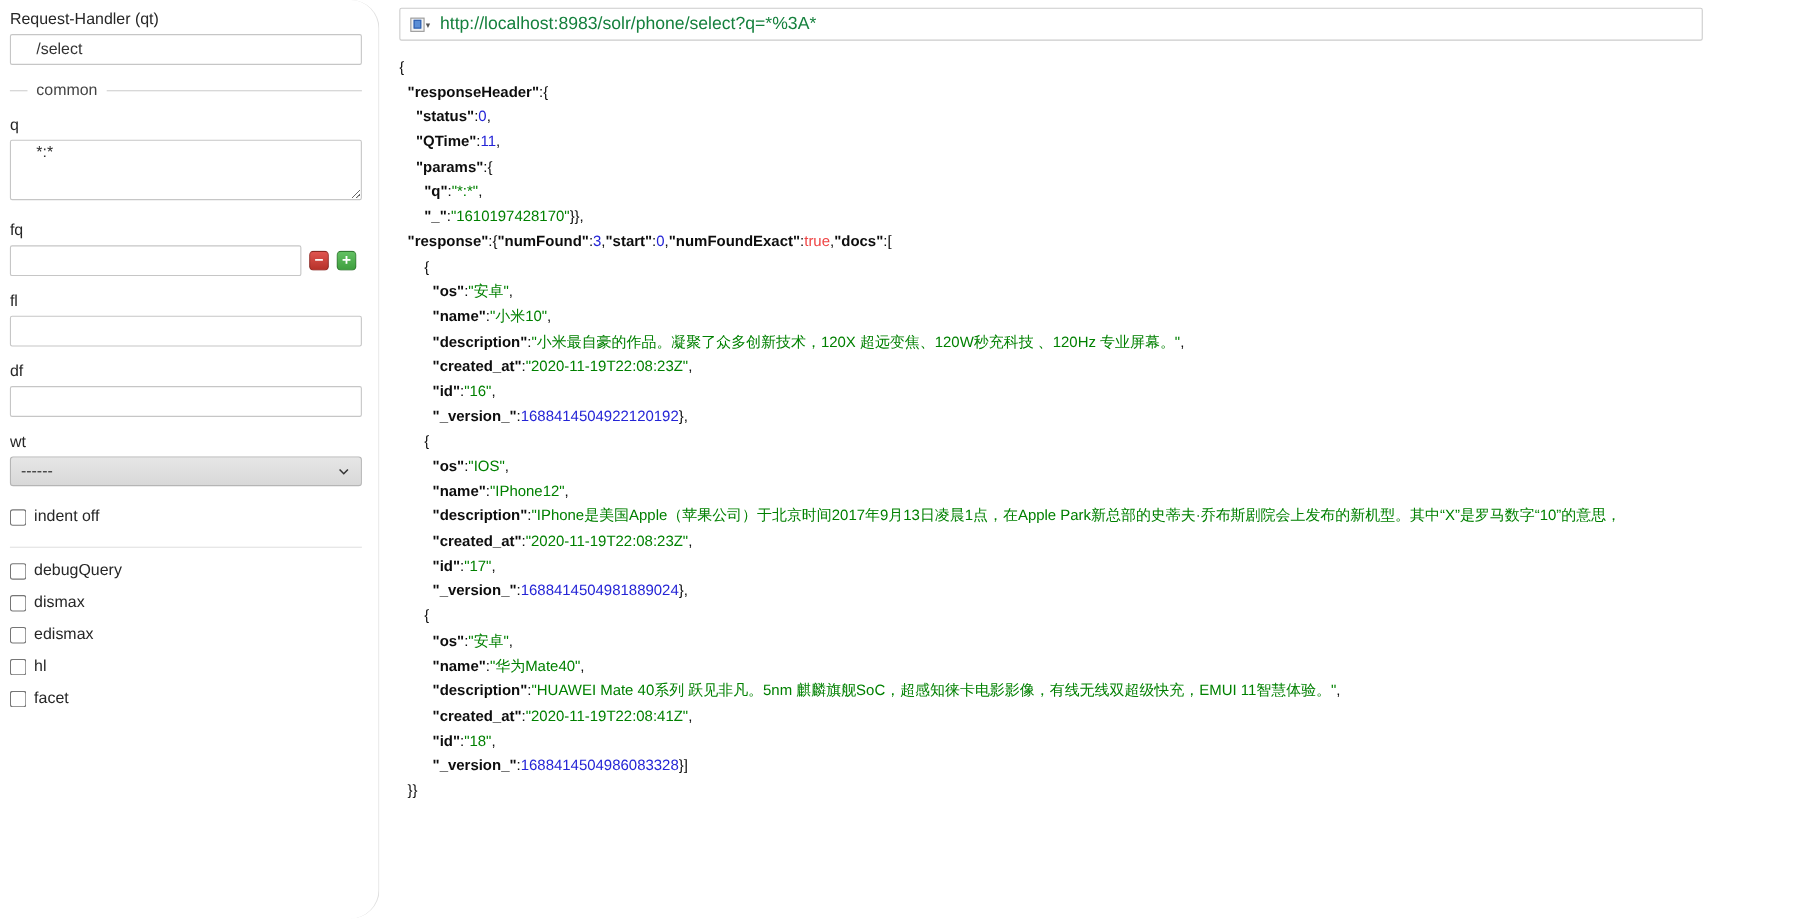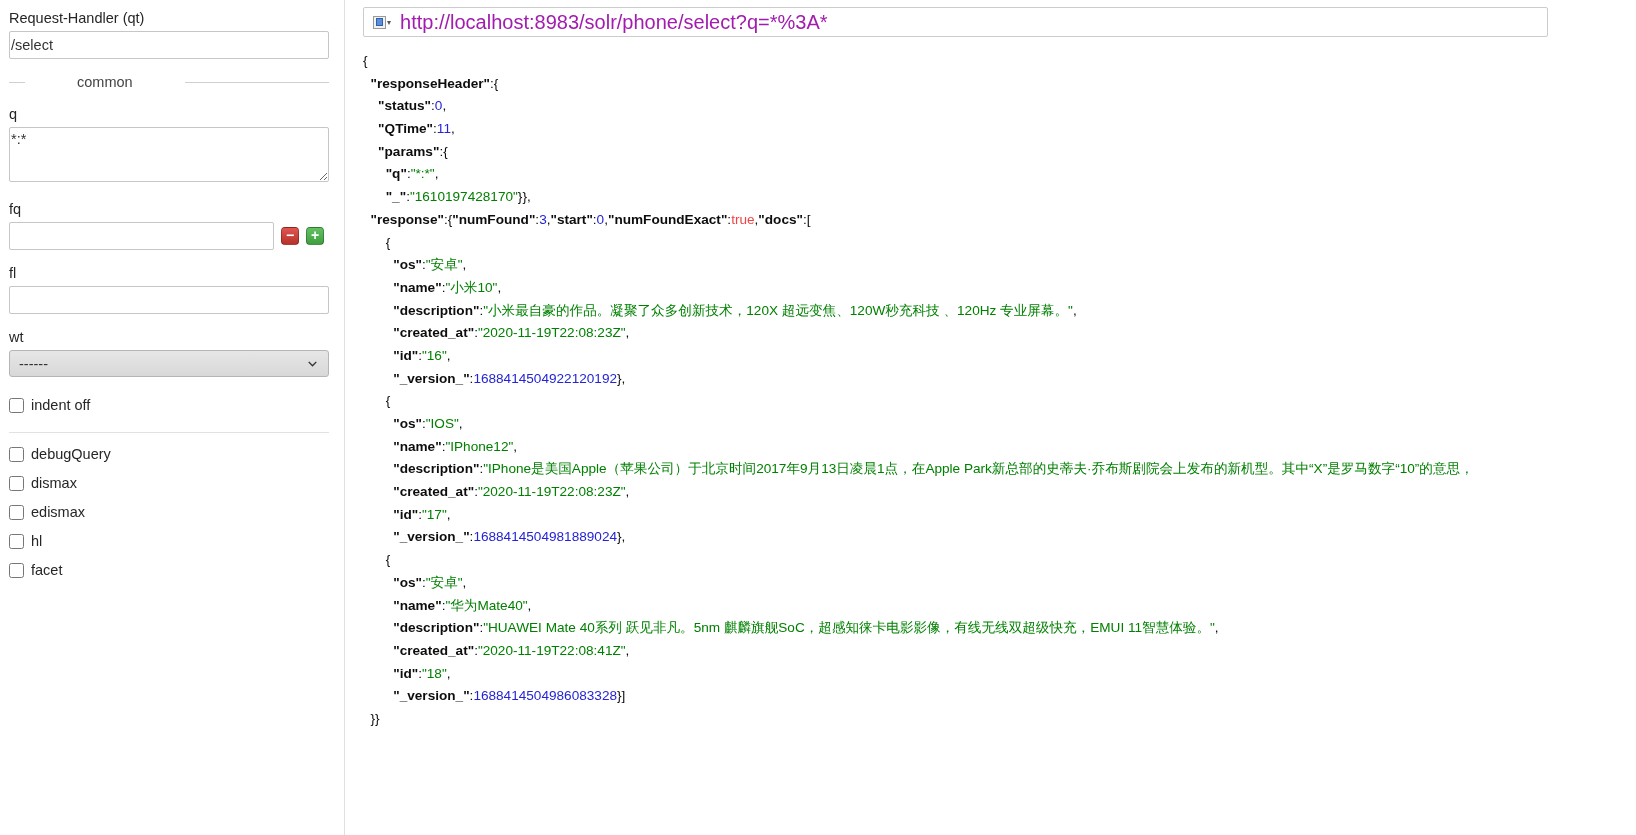--- a/index.html
+++ b/index.html
@@ -1,28 +1,28 @@
 <!DOCTYPE html>
 <html><head>
 <meta charset="utf-8">
 <style>
   * { margin:0; padding:0; box-sizing:border-box; }
   html,body { width:1636px; height:835px; overflow:hidden; background:#fff;
     font-family:"Liberation Sans", sans-serif; }
 
   
   .sidebar { position:absolute; left:0; top:0; width:345px; height:100%;
-    border-right:1px solid #e0e0e0; padding:10px 15px 0 9px; background:#fff; }
+    border-right:1px solid #e0e0e0; padding:10px 15px 0 9px; background:#fff;border-radius:26px; }
   .field-label { font-size:14.5px; color:#262626; margin:0 0 5px 0; }
   .field-group { margin-bottom:15px; }
   .text-input { width:100%; height:28px; border:1px solid #c6c6c6; border-radius:2px;
-    padding:3px 1px; font-size:14.5px; color:#333; font-family:"Liberation Sans",sans-serif; }
+    padding:3px 23px; font-size:14.5px; color:#333; font-family:"Liberation Sans",sans-serif; }
   .text-input::placeholder { color:#9a9a9a; opacity:1; }
   textarea.text-input { height:55px; resize:both; }
-  .legend-row { display:flex; align-items:center; margin:10px 0 16px 0; color:#444; font-size:14.5px;gap:44px; }
+  .legend-row { display:flex; align-items:center; margin:10px 0 16px 0; color:#444; font-size:14.5px; }
   .legend-row .line { border-top:1px solid #cfcfcf; height:0; }
   .legend-row .line.short { width:16px; }
   .legend-row .line.long { flex:1; }
   .legend-row .legend-text { padding:0 8px; }
   .fq-row { display:flex; align-items:center; gap:7px; }
   .fq-row .text-input { width:265px; }
   .mini-btn { width:18px; height:18px; border-radius:4px; border:1px solid rgba(0,0,0,.25);
     color:#fff; font-size:14px; font-weight:bold; line-height:15px; text-align:center;
     cursor:pointer; flex:0 0 auto; }
   .btn-red { background:linear-gradient(#e05550,#b6322a); }
@@ -38,21 +38,21 @@
 
   
   .main { position:absolute; left:346px; top:0; right:0; bottom:0; padding:7px 0 0 17px; }
   .url-bar { height:30px; margin-right:88px; border:1px solid #cccccc; border-radius:2px;
     background:#fff; display:flex; align-items:center; padding:0 9px; gap:9px; }
   .url-icon { display:flex; align-items:center; gap:1px; flex:0 0 auto; }
   .url-icon .doc { width:13px; height:13px; border:1px solid #9a9a9a; background:#f2f2f2;
     display:flex; align-items:center; justify-content:center; }
   .url-icon .doc .inner { width:7px; height:8px; background:#5b8ed6; border:1px solid #2f5fae; }
   .url-icon .arrow { font-size:8px; color:#555; }
-  .url-text { font-size:20px; color:#a21caf; white-space:nowrap; overflow:hidden; }
+  .url-text { font-size:16px; color:#15803d; white-space:nowrap; overflow:hidden; }
   .json-view { margin-top:13px; font-size:13.6px; color:#111; overflow:hidden; }
   .json-line { white-space:pre; line-height:22.7px; height:22.7px; overflow:visible; }
   .tok-k { font-weight:bold; color:#0d0d0d; }
   .tok-p { color:#0d0d0d; }
   .tok-s { color:#008000; }
   .tok-n { color:#2424d6; }
   .tok-b { color:#ef4444; }
 </style>
 </head>
 <body>
@@ -84,20 +84,24 @@
     </div>
   </div>
 
 
 
   <div class="field-group">
     <div class="field-label">fl</div>
     <input class="text-input" type="text" value="" style="">
   </div>
 
+  <div class="field-group">
+    <div class="field-label">df</div>
+    <input class="text-input" type="text" value="" style="">
+  </div>
 
 
   <div class="field-group" style="margin-bottom:20px;">
     <div class="field-label">wt</div>
     <div class="select-box">
       <span>------</span>
       <svg width="13" height="13" viewBox="0 0 24 24">
         <polyline points="5,9 12,16 19,9" fill="none" stroke="#333" stroke-width="2.6"></polyline>
       </svg>
     </div>

